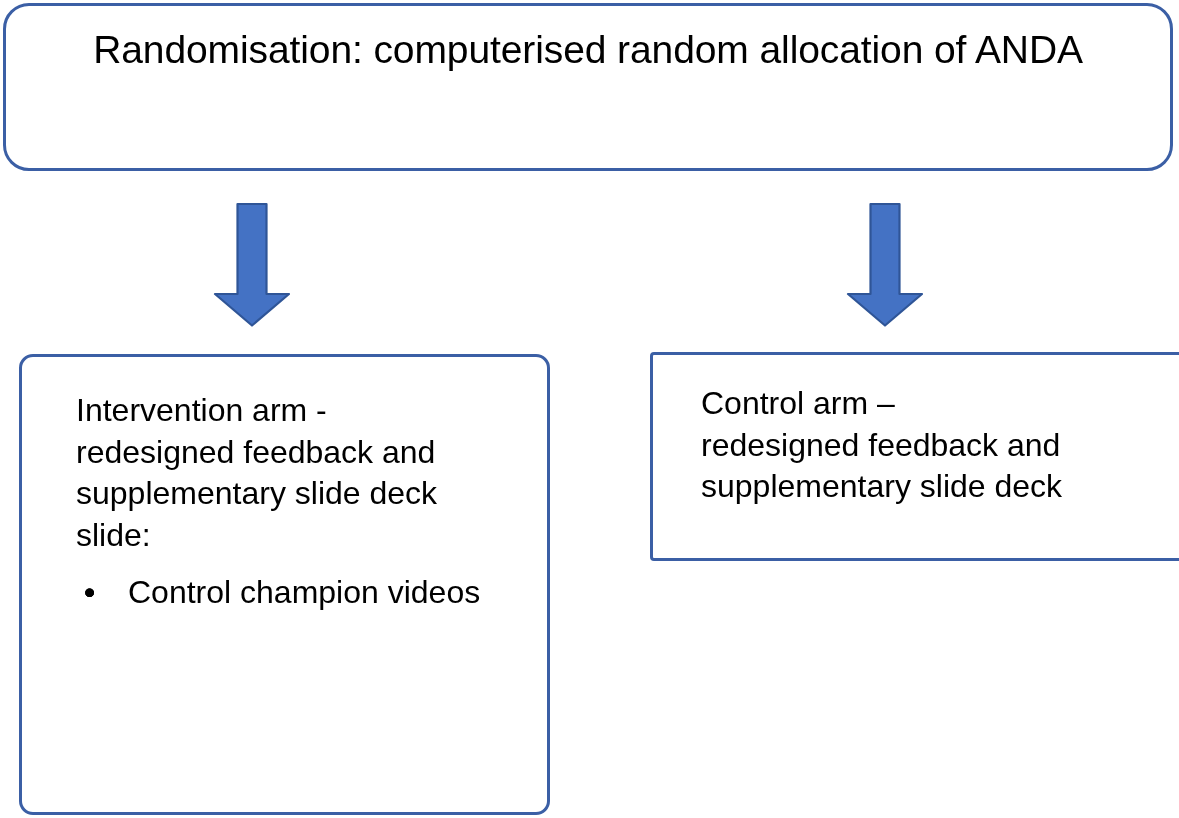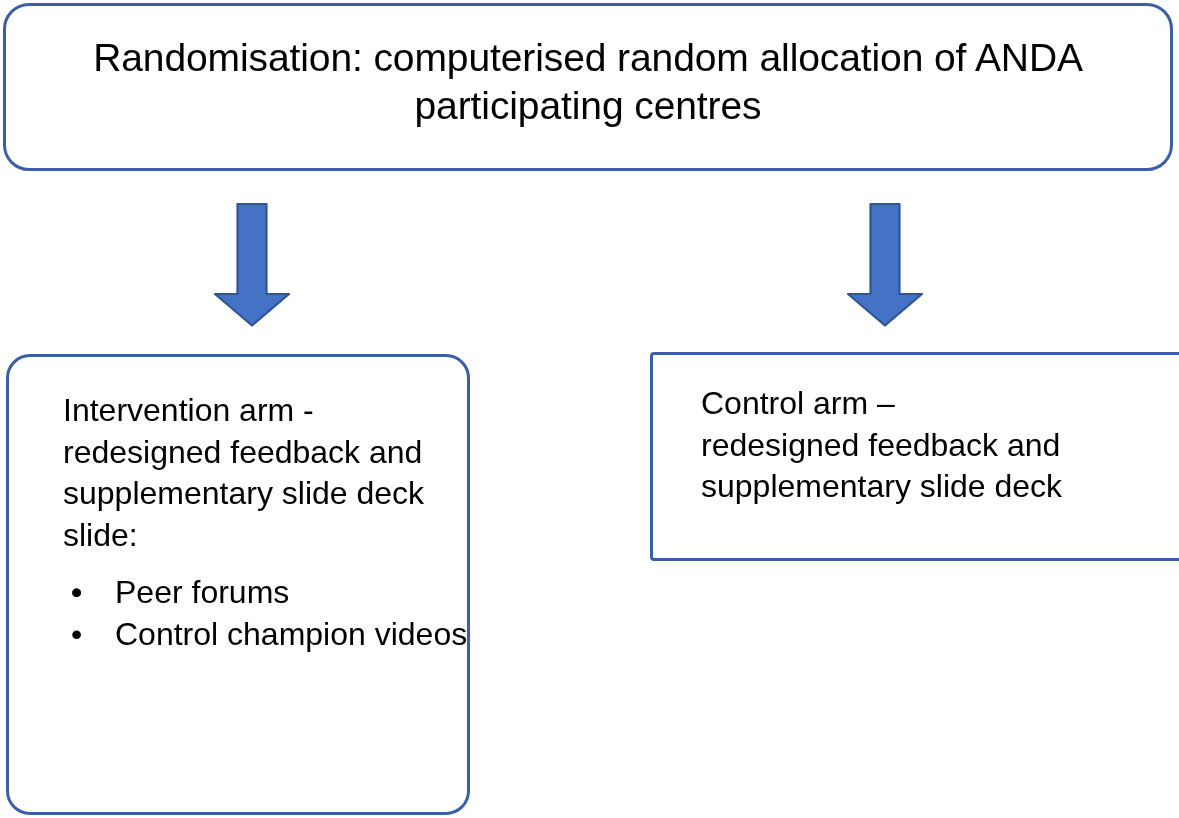--- a/index.html
+++ b/index.html
@@ -29,34 +29,34 @@
     left: 3px;
     top: 3px;
     width: 1170px;
     height: 168px;
     border-radius: 26px;
     display: flex;
     align-items: flex-start;
     justify-content: center;
   }
   #box-randomisation .box-text {
-    margin-top: 28px;
+    margin-top: 20px;
     width: 1090px;
     text-align: center;
     font-size: 39px;
     line-height: 1.22;
     letter-spacing: -0.1px;
   }
 
   #box-intervention {
-    left: 6px;
+    left: 19px;
     top: 354px;
-    width: 464px;
+    width: 531px;
     height: 461px;
-    border-radius: 24px;
+    border-radius: 14px;
   }
   #box-intervention .box-text {
     position: absolute;
     left: 54px;
     top: 33px;
     width: 436px;
     font-size: 32px;
     line-height: 1.30;
   }
   #box-intervention .bullet-list {
@@ -106,21 +106,20 @@
   }
 </style>
 </head>
 <body>
 
 <div id="canvas">
 
   <div class="node-box" id="box-randomisation">
     <div class="box-text">
       <span class="box-line">Randomisation: computerised random allocation of ANDA</span>
-      <span class="box-line">participating centres</span>
     </div>
   </div>
 
   <svg class="arrow" id="arrow-left" style="left:212px; top:202px;" width="80" height="126" viewBox="0 0 80 126">
     <polygon points="25.5,2 54.5,2 54.5,92 77,92 40,123.5 3,92 25.5,92" fill="#4472c4" stroke="#2f5597" stroke-width="2.2" stroke-linejoin="round"></polygon>
   </svg>
 
   <svg class="arrow" id="arrow-right" style="left:845px; top:202px;" width="80" height="126" viewBox="0 0 80 126">
     <polygon points="25.5,2 54.5,2 54.5,92 77,92 40,123.5 3,92 25.5,92" fill="#4472c4" stroke="#2f5597" stroke-width="2.2" stroke-linejoin="round"></polygon>
   </svg>
@@ -131,21 +130,20 @@
       <span class="box-line">redesigned feedback and</span>
       <span class="box-line">supplementary slide deck</span>
       <span class="box-line">slide:</span>
     </div>
     <div class="bullet-list">
       <div class="bullet-item">
         <span class="bullet-marker">•</span>
       </div>
       <div class="bullet-item">
         <span class="bullet-marker">•</span>
-        <span class="bullet-text">Peer forums</span>
       </div>
       <div class="bullet-item">
         <span class="bullet-marker">•</span>
         <span class="bullet-text">Control champion videos</span>
       </div>
     </div>
   </div>
 
   <div class="node-box" id="box-control">
     <div class="box-text">

